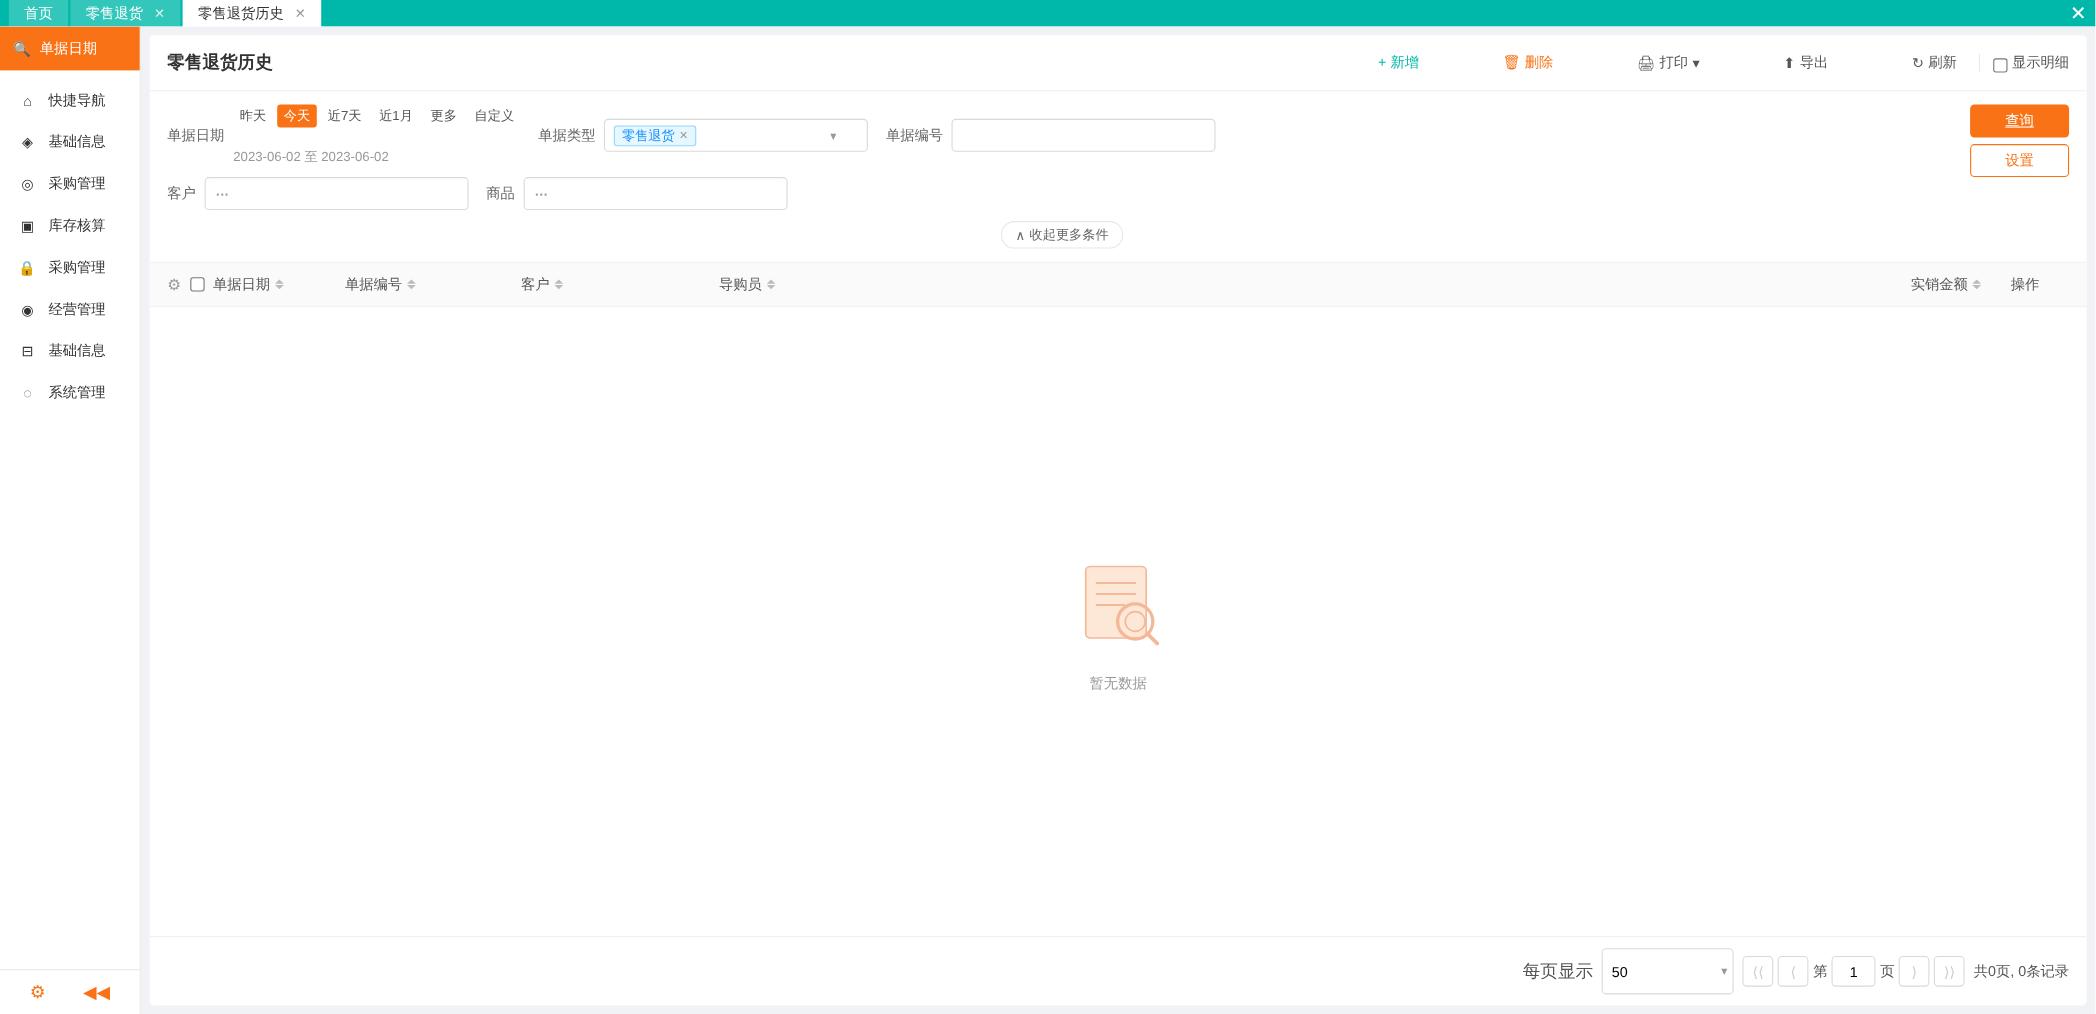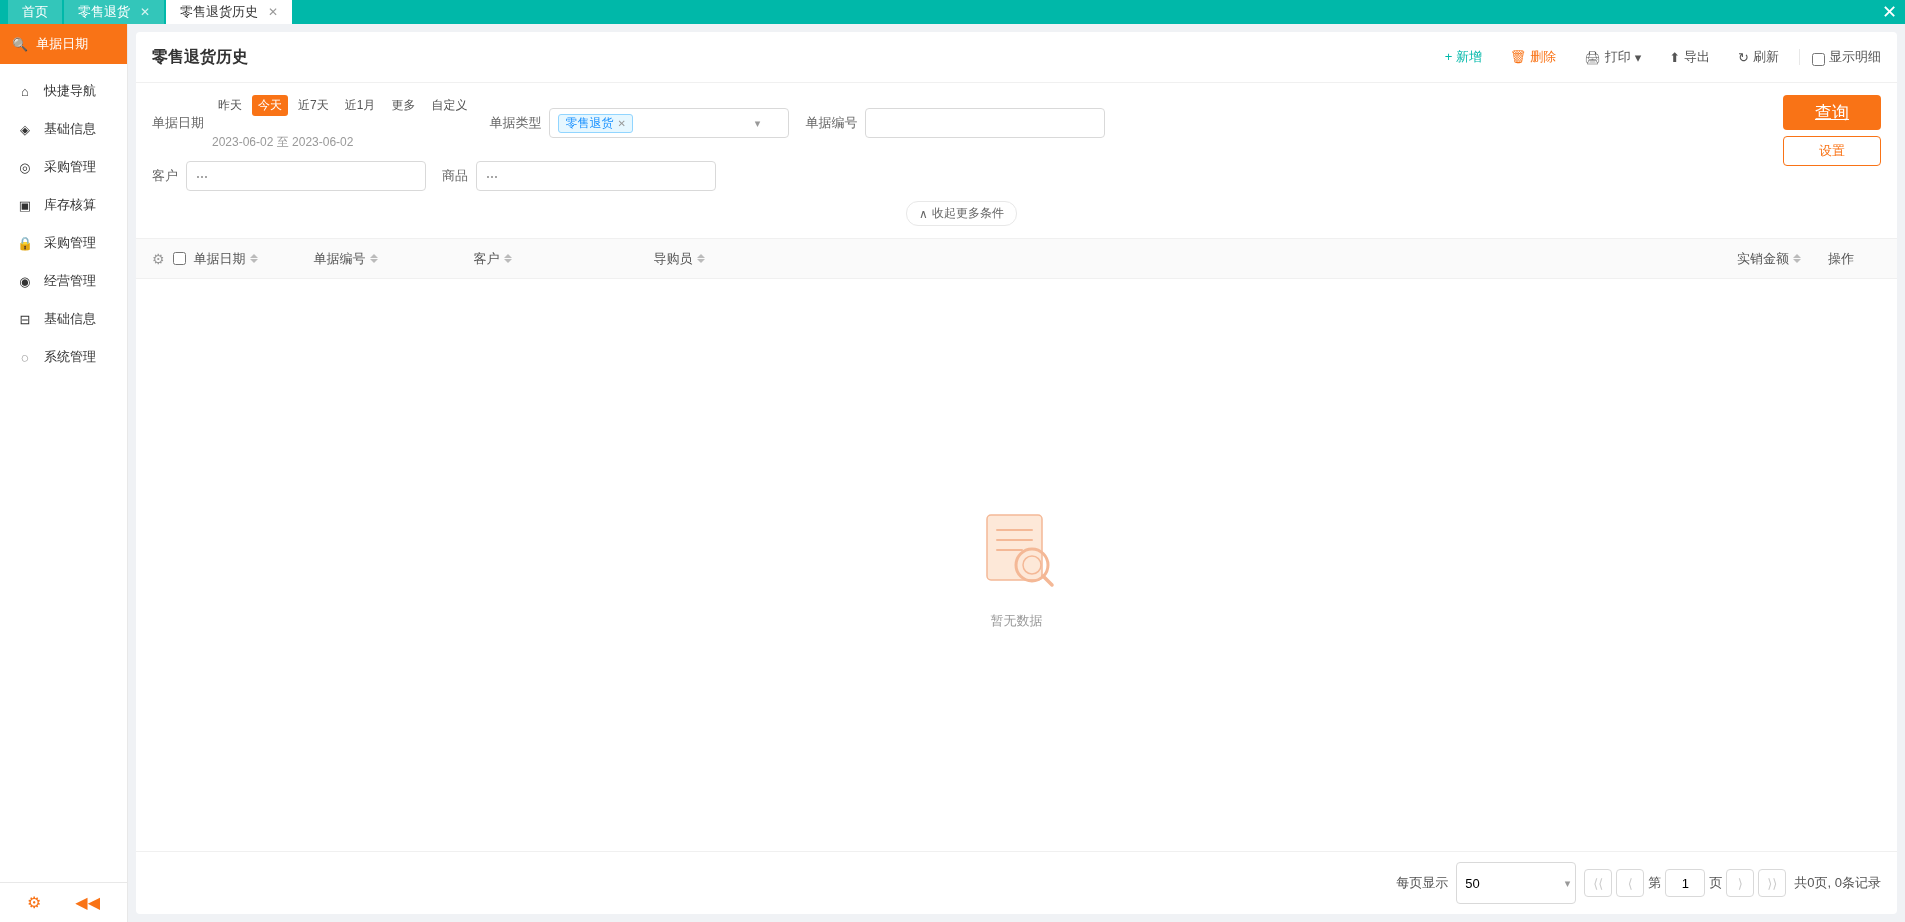--- a/index.html
+++ b/index.html
@@ -28,21 +28,21 @@
     .sidebar-bottom-icon { color: #f97316; font-size: 16px; cursor: pointer; }
 
     
     .content { flex: 1; display: flex; flex-direction: column; overflow: hidden; background: #f0f2f5; }
     .content-inner { flex: 1; display: flex; flex-direction: column; overflow: hidden; background: #fff; margin: 8px; border-radius: 4px; }
 
     
     .page-header { display: flex; align-items: center; justify-content: space-between; padding: 12px 16px; border-bottom: 1px solid #f0f0f0; flex-shrink: 0; }
     .page-title { font-size: 16px; font-weight: bold; color: #333; }
     .header-actions { display: flex; align-items: center; gap: 12px; }
-    .action-btn { display: flex; align-items: center; gap: 4px; font-size: 13px; color: #555; cursor: pointer; padding: 4px 8px; border-radius: 4px; }
+    .action-btn { display: flex; align-items: center; gap: 4px; font-size: 13px; color: #555; cursor: pointer; padding: 4px 8px; border-radius: 4px; margin-left: 48px; }
     .action-btn.new { color: #00b8a9; }
     .action-btn.delete { color: #f97316; }
     .divider-v { width: 1px; height: 16px; background: #e8e8e8; }
     .show-detail { display: flex; align-items: flex-end; gap: 4px; font-size: 13px; color: #555; }
     .show-detail input[type=checkbox] { cursor: pointer; }
 
     
     .filter-area { padding: 12px 16px; border-bottom: 1px solid #f0f0f0; flex-shrink: 0; }
     .filter-row { display: flex; align-items: center; gap: 16px; margin-bottom: 10px; flex-wrap: wrap; }
     .filter-item { display: flex; align-items: center; gap: 8px; }
@@ -80,31 +80,31 @@
     .col-ops { width: 80px; text-align: center; justify-content: center; }
 
     
     .empty-state { flex: 1; display: flex; flex-direction: column; align-items: center; justify-content: center; gap: 12px; }
     .empty-icon { width: 100px; height: 100px; position: relative; }
     .empty-icon svg { width: 100%; height: 100%; }
     .empty-text { color: #999; font-size: 13px; }
 
     
     .pagination { display: flex; align-items: center; justify-content: flex-end; padding: 10px 16px; border-top: 1px solid #f0f0f0; gap: 8px; flex-shrink: 0; }
-    .page-size-label { font-size: 13px; color: #555; }
+    .page-size-label { font-size: 16px; color: #555; }
     .page-size-select { border: 1px solid #d9d9d9; border-radius: 4px; padding: 2px 20px 2px 8px; font-size: 13px; cursor: pointer; background: #fff; appearance: none; -webkit-appearance: none; }
     .page-nav { display: flex; align-items: center; gap: 4px; }
     .page-nav-btn { width: 28px; height: 28px; display: flex; align-items: center; justify-content: center; border: 1px solid #d9d9d9; border-radius: 4px; cursor: pointer; font-size: 13px; color: #555; background: #fff; }
     .page-nav-btn.disabled { color: #ccc; cursor: not-allowed; }
     .page-input { width: 40px; height: 28px; border: 1px solid #d9d9d9; border-radius: 4px; text-align: center; font-size: 13px; outline: none; }
     .page-total { font-size: 13px; color: #555; }
 
     
     .query-btns { display: flex; flex-direction: column; gap: 6px; margin-left: 12px; }
-    .btn-query { background: #f97316; color: #fff; border: none; border-radius: 4px; padding: 6px 32px; font-size: 17px; cursor: pointer; text-decoration: underline; }
+    .btn-query { background: #f97316; color: #fff; border: none; border-radius: 4px; padding: 6px 32px; font-size: 13px; cursor: pointer; text-decoration: underline; }
     .btn-settings { background: #fff; color: #f97316; border: 1px solid #f97316; border-radius: 4px; padding: 5px 20px; font-size: 13px; cursor: pointer; }
 
     .filter-section { display: flex; align-items: flex-start; gap: 0; }
     .filter-fields { flex: 1; }
     .select-wrapper { position: relative; display: inline-block; }
     .select-wrapper select { border: 1px solid #d9d9d9; border-radius: 4px; padding: 4px 24px 4px 8px; font-size: 13px; height: 42px; outline: none; background: #fff; appearance: none; -webkit-appearance: none; min-width: 120px; cursor: pointer; }
     .select-wrapper::after { content: '▾'; position: absolute; right: 6px; top: 50%; transform: translateY(-50%); pointer-events: none; color: #999; font-size: 11px; }
   </style>
 </head>
 <body>

